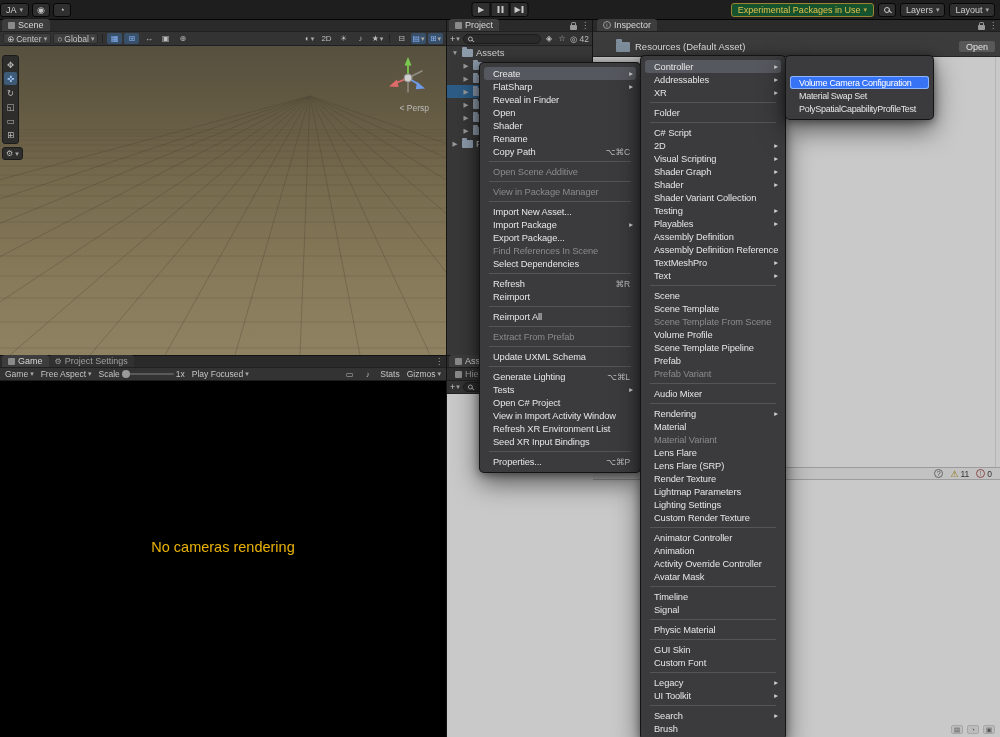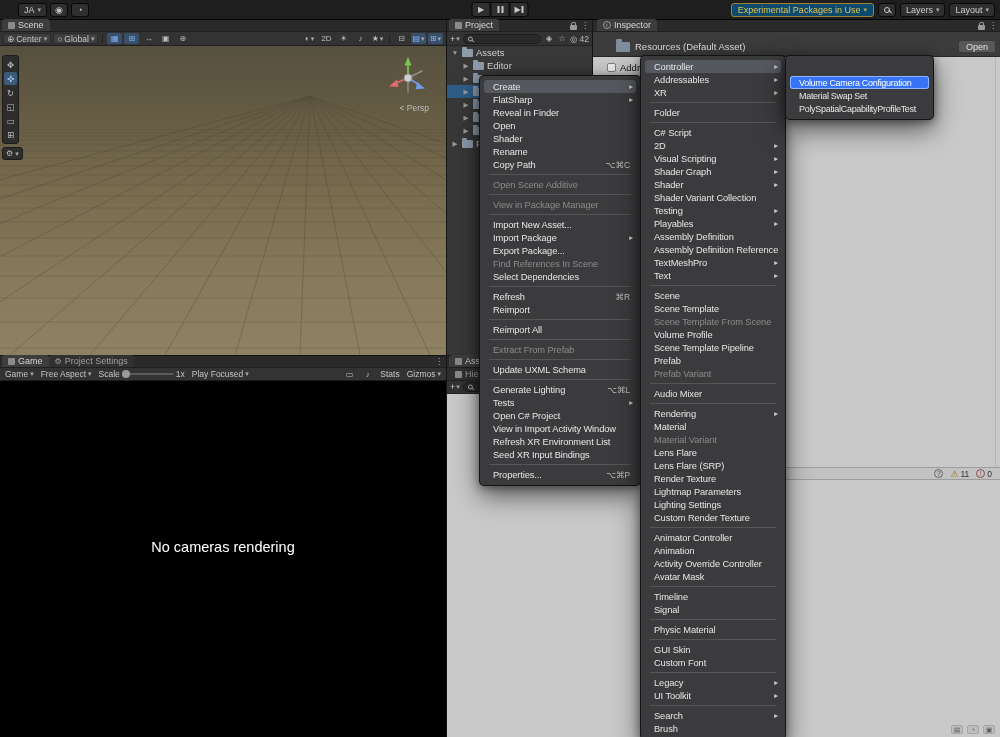--- a/index.html
+++ b/index.html
@@ -7,32 +7,32 @@
   body {
     position: relative; overflow: hidden;
     background: #262626;
     font-family: "Liberation Sans", "DejaVu Sans", sans-serif;
     color: #cfcfcf; user-select: none;
   }
   button { font-family: inherit; background: none; border: none; color: inherit; cursor: default; }
 
   
   .topbar { position:absolute; left:0; top:0; width:1000px; height:20px; background:#1e1e1e; border-bottom:1px solid #050505; display:flex; align-items:center; }
-  .tb-left { display:flex; gap:3px; align-items:center; padding-left:18px; }
+  .tb-left { display:flex; gap:3px; align-items:center; padding-left:0; }
   .tb-btn { height:14px; background:#2f2f2f; border:1px solid #070707; border-radius:3px; color:#cfcfcf; font-size:9px; display:flex; align-items:center; gap:3px; padding:0 5px; }
   .tb-iconbtn { width:18px; height:14px; background:#2f2f2f; border:1px solid #070707; border-radius:3px; display:flex; align-items:center; justify-content:center; font-size:9px; color:#c2c2c2; }
   .dd { font-size:7px; color:#a8a8a8; }
   .tb-center { position:absolute; left:50%; top:2px; transform:translateX(-50%); display:flex; }
   .play-btn { width:19px; height:15px; background:#2f2f2f; border:1px solid #070707; color:#c9c9c9; font-size:8px; display:flex; align-items:center; justify-content:center; }
   .play-btn:first-child { border-radius:3px 0 0 3px; }
   .play-btn:last-child { border-radius:0 3px 3px 0; }
   .pbar { display:inline-block; width:2px; height:7px; background:#c9c9c9; margin:0 1px; }
   .stepbar { display:inline-block; width:2px; height:7px; background:#c9c9c9; margin-left:1px; }
   .tb-right { margin-left:auto; display:flex; gap:4px; align-items:center; padding-right:5px; }
-  .exp-btn { height:14px; background:#0c4a6e; border:1px solid #9a8432; border-radius:3px; color:#e3c04c; font-size:9px; padding:0 6px; display:flex; gap:3px; align-items:center; }
+  .exp-btn { height:14px; background:#14532d; border:1px solid #9a8432; border-radius:3px; color:#e3c04c; font-size:9px; padding:0 6px; display:flex; gap:3px; align-items:center; }
   .mag { width:6px; height:6px; border:1.3px solid #c9c9c9; border-radius:50%; position:relative; display:inline-block; }
   .mag::after { content:""; position:absolute; width:4px; height:1.3px; background:#c9c9c9; right:-3px; bottom:-1px; transform:rotate(40deg); }
 
   
   .tabbar { height:12px; background:#2a2a2a; display:flex; align-items:flex-end; padding-left:2px; border-bottom:1px solid #202020; }
   .tab { height:12px; display:flex; align-items:center; gap:3px; padding:0 6px; font-size:9px; color:#d6d6d6; background:#3d3d3d; border-radius:3px 3px 0 0; white-space:nowrap; }
   .tab.inactive { background:#313131; color:#9f9f9f; }
   .tab-ico { width:7px; height:7px; background:#8a8a8a; border-radius:1px; display:inline-block; flex:none; }
   .tab-glyph { font-size:8px; color:#9d9d9d; }
   .tabbar-right { margin-left:auto; display:flex; align-items:center; gap:4px; padding:0 3px 1px 0; }
@@ -59,21 +59,21 @@
   .persp-label { position:absolute; right:17px; top:57px; font-size:8.5px; color:#bdbdbd; z-index:3; }
 
   
   .game-panel { position:absolute; left:0; top:355px; width:447px; height:382px; background:#1d1d1d; border-right:1px solid #141414; border-top:1px solid #121212; }
   .game-toolbar { height:13px; background:#333; border-bottom:1px solid #1c1c1c; display:flex; align-items:center; gap:3px; padding:0 3px; font-size:8.5px; color:#c5c5c5; }
   .gt-drop { display:flex; align-items:center; gap:2px; padding:0 2px; white-space:nowrap; }
   .slider-track { width:52px; height:2px; background:#5a5a5a; border-radius:1px; position:relative; }
   .slider-knob { position:absolute; left:0; top:-3px; width:8px; height:8px; border-radius:50%; background:#9a9a9a; }
   .gt-spacer { flex:1; }
   .game-viewport { position:absolute; left:0; top:25px; width:446px; height:357px; background:#000; }
-  .game-message { position:absolute; top:158px; width:100%; text-align:center; color:#ffffff; font-size:14.5px; }
+  .game-message { position:absolute; top:158px; width:100%; text-align:center; color:#eab308; font-size:14.5px; }
 
   
   .project-panel { position:absolute; left:447px; top:20px; width:146px; height:335px; background:#383838; border-right:1px solid #141414; }
   .proj-toolbar { height:14px; background:#333; border-bottom:1px solid #222; display:flex; align-items:center; gap:3px; padding:0 3px; }
   .plus-btn { font-size:9px; color:#ccc; display:flex; align-items:center; gap:1px; }
   .search-field { flex:1; height:10px; background:#2a2a2a; border:1px solid #1d1d1d; border-radius:5px; display:flex; align-items:center; padding:0 4px; gap:2px; }
   .mini { transform:scale(.8); transform-origin:left center; }
   .eye-count { display:flex; align-items:center; gap:2px; font-size:8.5px; color:#bbb; }
   .proj-tree { position:absolute; top:26px; left:0; right:0; bottom:0; overflow:hidden; font-size:9.5px; }
   .tree-row { height:13px; display:flex; align-items:center; gap:3px; color:#d2d2d2; padding-right:2px; }
@@ -106,21 +106,21 @@
   .pb-item { display:flex; align-items:center; gap:2px; font-size:8.5px; color:#333; }
   .help-badge { width:9px; height:9px; border:1px solid #666; border-radius:50%; font-size:6.5px; display:flex; align-items:center; justify-content:center; color:#444; }
   .warn-glyph { color:#8a6d00; font-size:9px; }
   .err-badge { width:9px; height:9px; border:1px solid #8a4a4a; border-radius:50%; color:#8a4a4a; font-size:6.5px; display:flex; align-items:center; justify-content:center; }
   .scroll-line { position:absolute; right:4px; top:0; height:410px; width:1px; background:#b5b5b5; }
   .corner-icons { position:absolute; right:5px; bottom:3px; display:flex; gap:4px; }
   .corner-ico { width:12px; height:9px; background:#bdbdbd; border:1px solid #a6a6a6; border-radius:2px; font-size:6.5px; color:#555; display:flex; align-items:center; justify-content:center; }
 
   
   .menu { position:absolute; background:#3b3b3e; border:1px solid rgba(0,0,0,.65); border-radius:5px; padding:4px; box-shadow:0 10px 26px rgba(0,0,0,.55), 0 2px 8px rgba(0,0,0,.4); }
-  #ctx-menu   { left:479px; top:75px; width:162px; z-index:60; }
+  #ctx-menu   { left:479px; top:62px; width:162px; z-index:60; }
   #create-menu{ left:640px; top:55px; width:146px; z-index:61; }
   #poly-menu  { left:785px; top:55px; min-width:131px; z-index:62; }
   .menu-item { height:13px; display:flex; align-items:center; border-radius:3px; padding:0 3px 0 9px; font-size:9.3px; color:#e6e6e6; letter-spacing:-0.1px; white-space:nowrap; }
   #poly-menu .menu-item { font-size:9px; letter-spacing:-0.3px; }
   .mi-label { flex:1; padding-right:10px; }
   .mi-short { color:#bdbdbd; margin-right:3px; font-size:8.5px; }
   .mi-arrow { width:8px; text-align:right; font-size:7.5px; color:#cfcfcf; }
   .menu-item.disabled, .menu-item.disabled .mi-short, .menu-item.disabled .mi-arrow { color:#8b8b8b; }
   .menu-item.open { background:#55585e; }
   .menu-item.selected { background:#3673f5; box-shadow:inset 0 0 0 1px #8fb4ff; color:#fff;margin-top:16px; }

